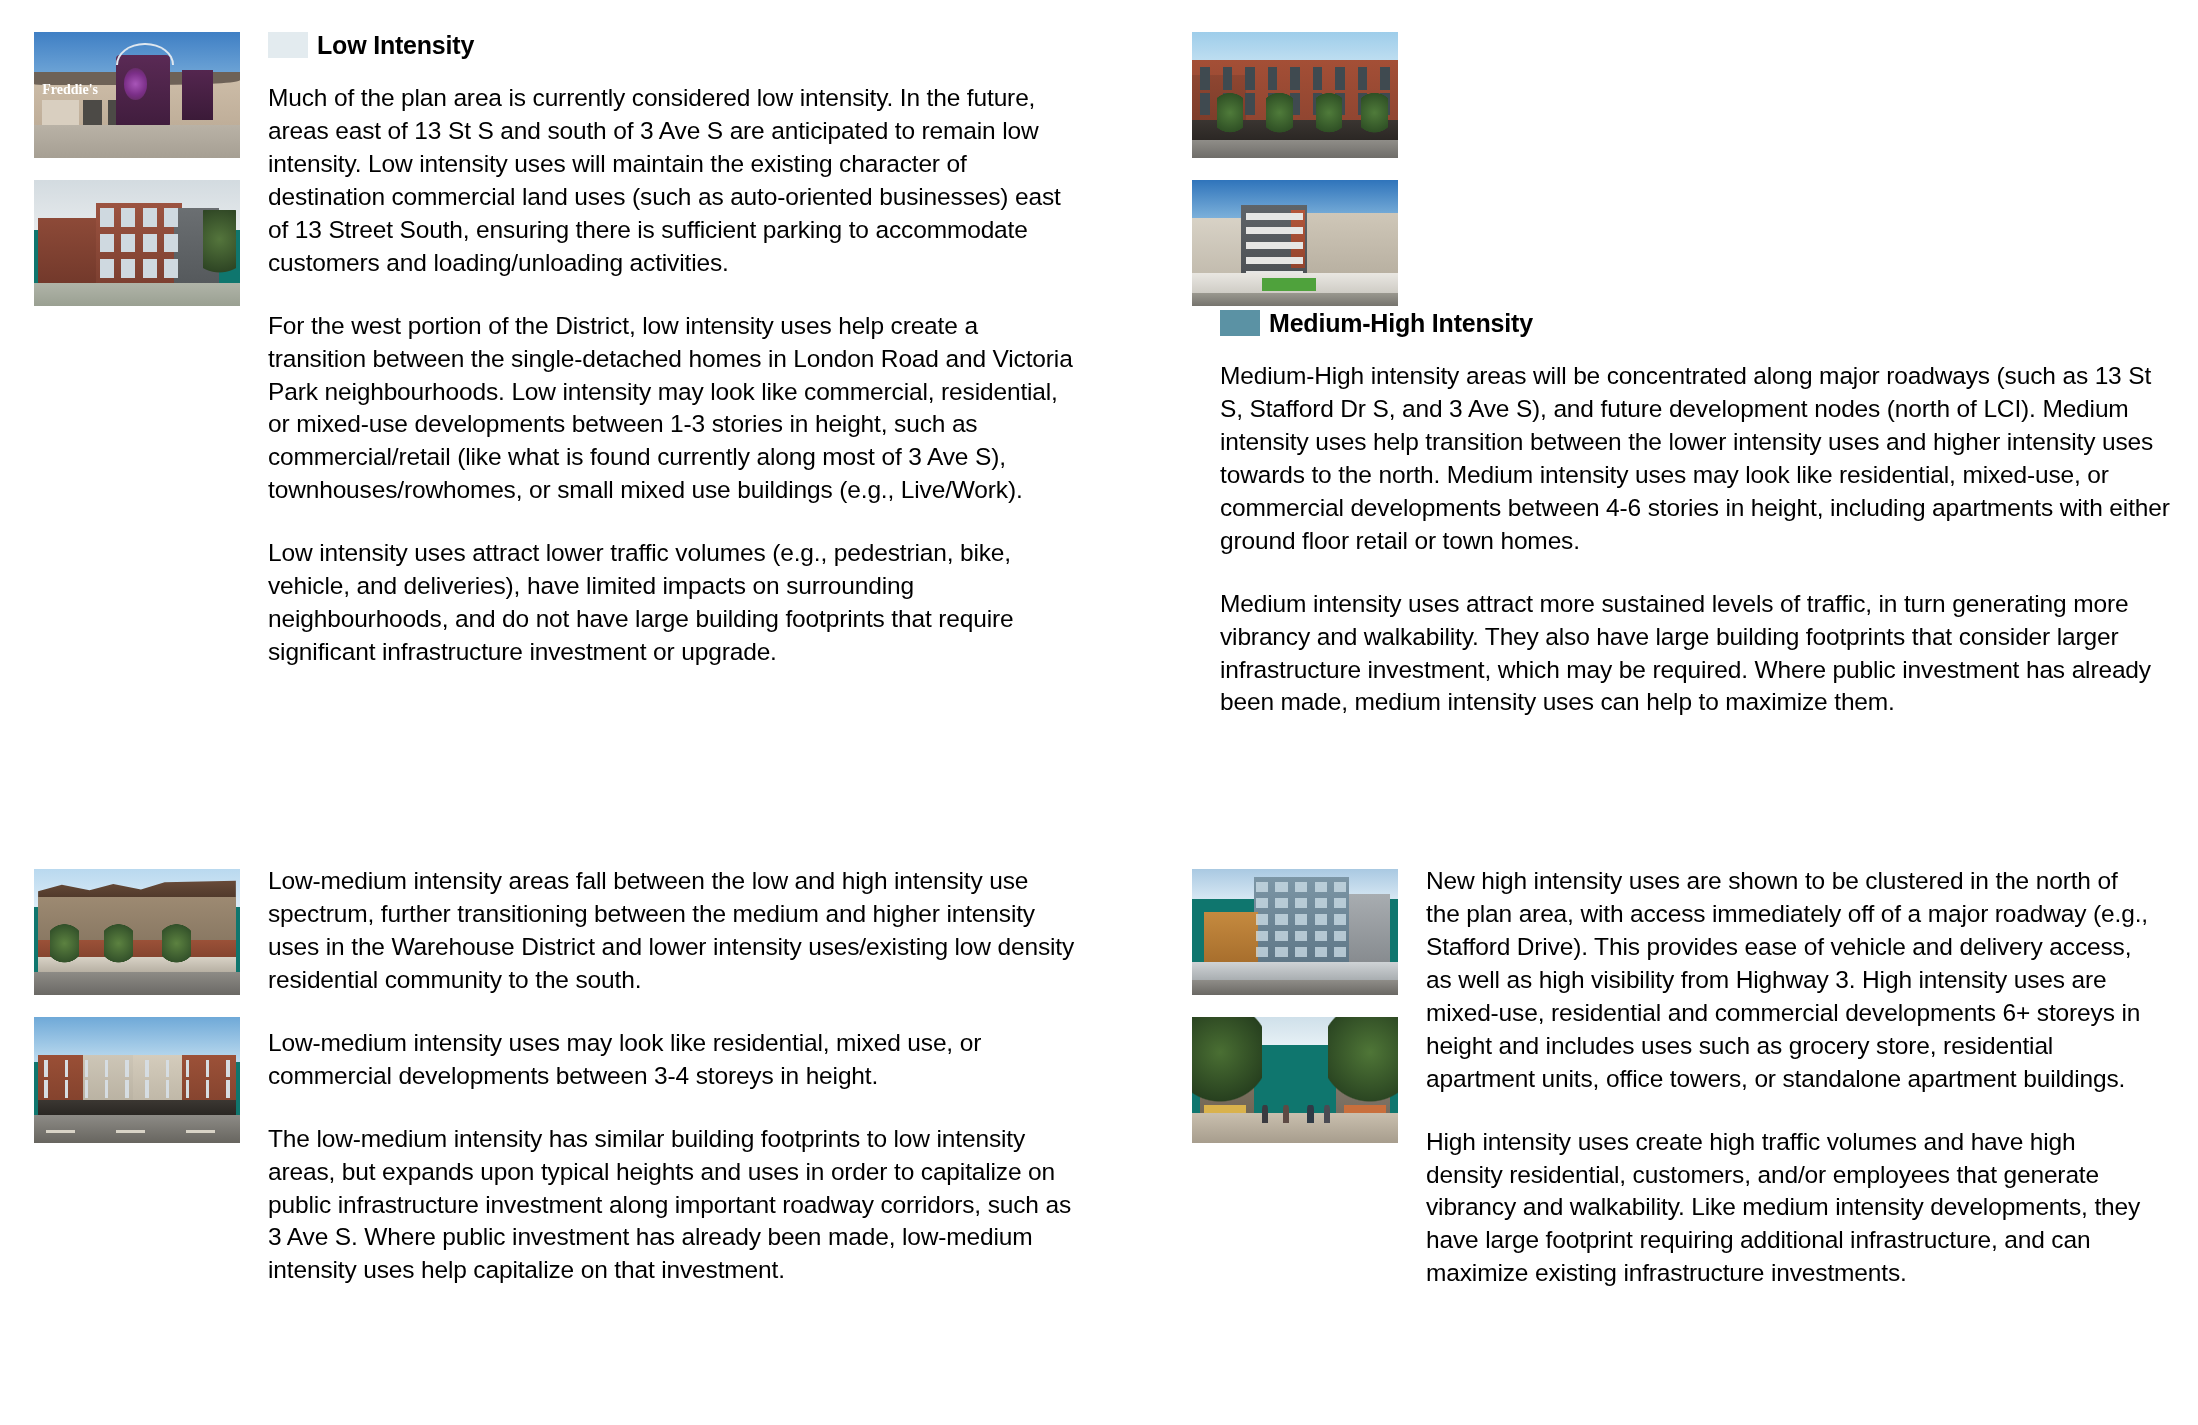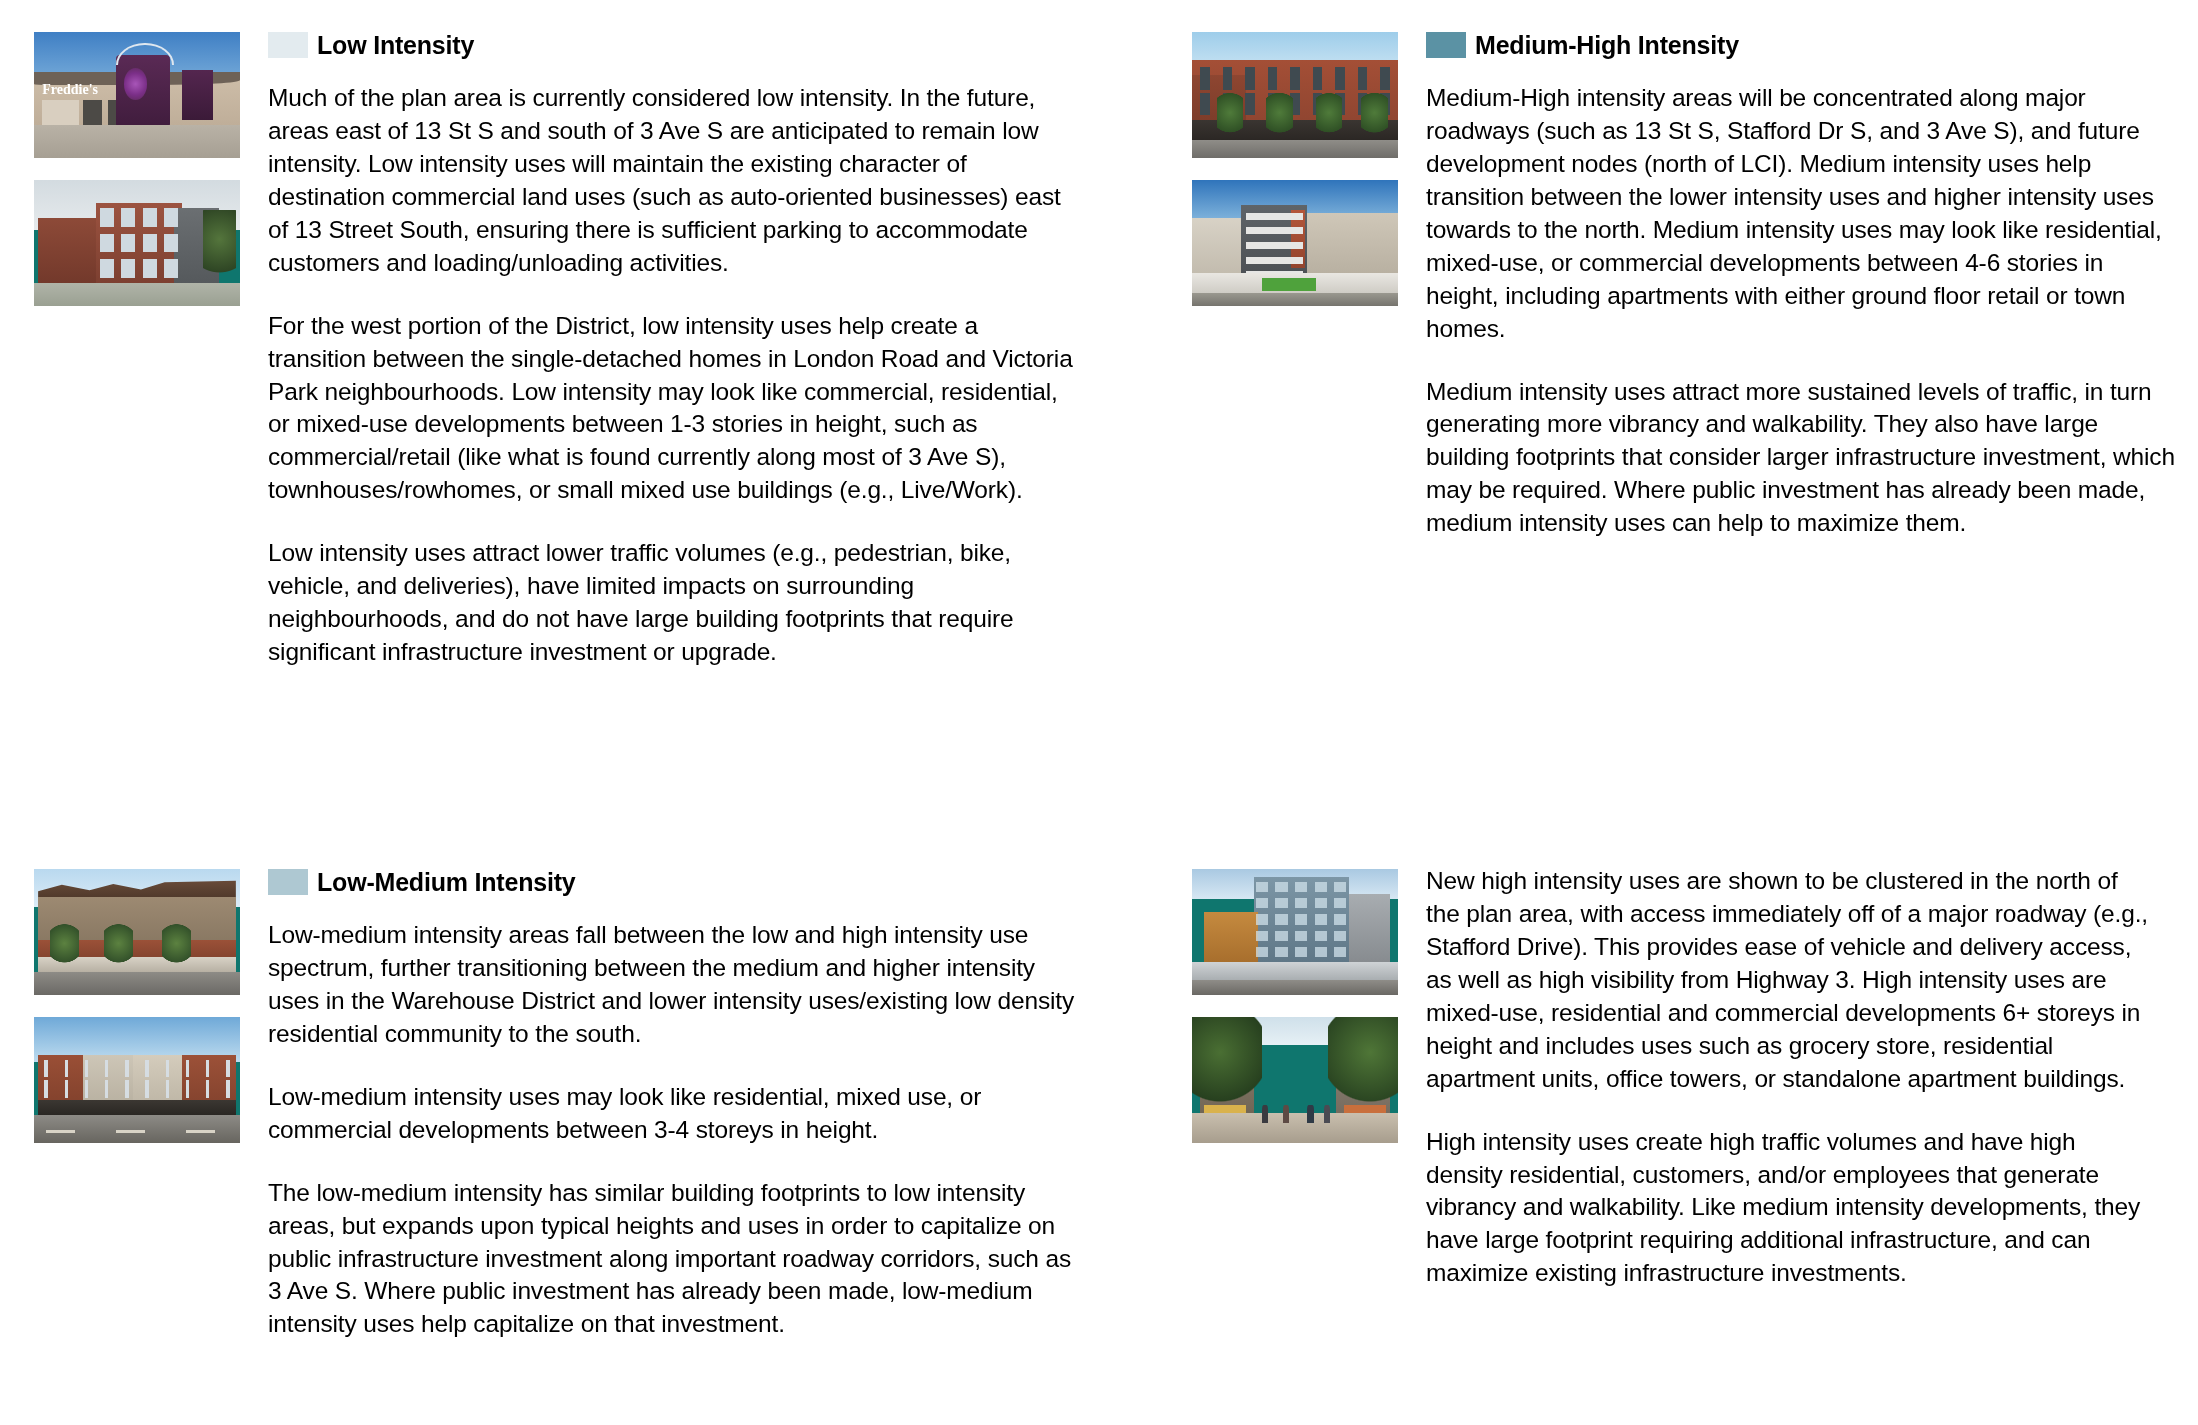--- a/index.html
+++ b/index.html
@@ -32,21 +32,21 @@
     grid-template-columns: 1160px 1038px;
     grid-template-rows: 845px 580px;
   }
 
   .section {
     display: flex;
     align-items: flex-start;
     box-sizing: border-box;
   }
   .sec-low        { padding: 28px 80px 0 34px; }
-  .sec-medhigh    { padding: 28px 23px 0 32px; }
+  .sec-medhigh    { padding: 28px 23px 0 32px; flex-direction: column; }
   .sec-lowmed     { padding: 20px 80px 0 34px; }
   .sec-high       { padding: 20px 48px 0 32px; }
 
   
   .thumbs {
     flex: 0 0 auto;
     width: 206px;
     display: flex;
     flex-direction: column;
     gap: 22px;
@@ -447,24 +447,20 @@
               <i></i>
             </div>
           <div class="shopband"></div>
             <div class="road"></div>
           <div class="stripe s1"></div>
             <div class="stripe s2"></div>
             <div class="stripe s3"></div>
         </div>
       </div>
       <div class="content">
-        <div class="head-row">
-          <span class="swatch" style="background:#aec8d2"></span>
-          <span class="head-title">Low-Medium Intensity</span>
-        </div>
         <p class="body">Low-medium intensity areas fall between the low and high intensity use spectrum, further transitioning between the medium and higher intensity uses in the Warehouse District and lower intensity uses/existing low density residential community to the south.</p>
         <p class="body">Low-medium intensity uses may look like residential, mixed use, or commercial developments between 3-4 storeys in height.</p>
         <p class="body">The low-medium intensity has similar building footprints to low intensity areas, but expands upon typical heights and uses in order to capitalize on public infrastructure investment along important roadway corridors, such as 3 Ave S. Where public investment has already been made, low-medium intensity uses help capitalize on that investment.</p>
       </div>
     </div>
 
     <div class="section sec-high">
       <div class="thumbs">
         <div class="thumb t8">
           <div class="sky"></div>

